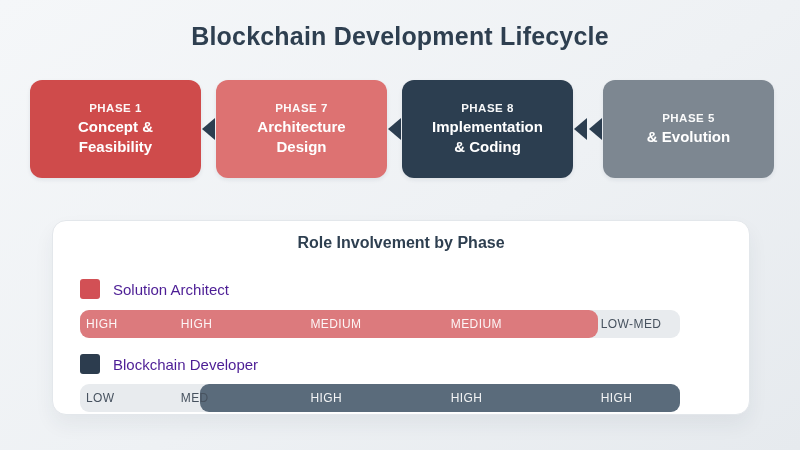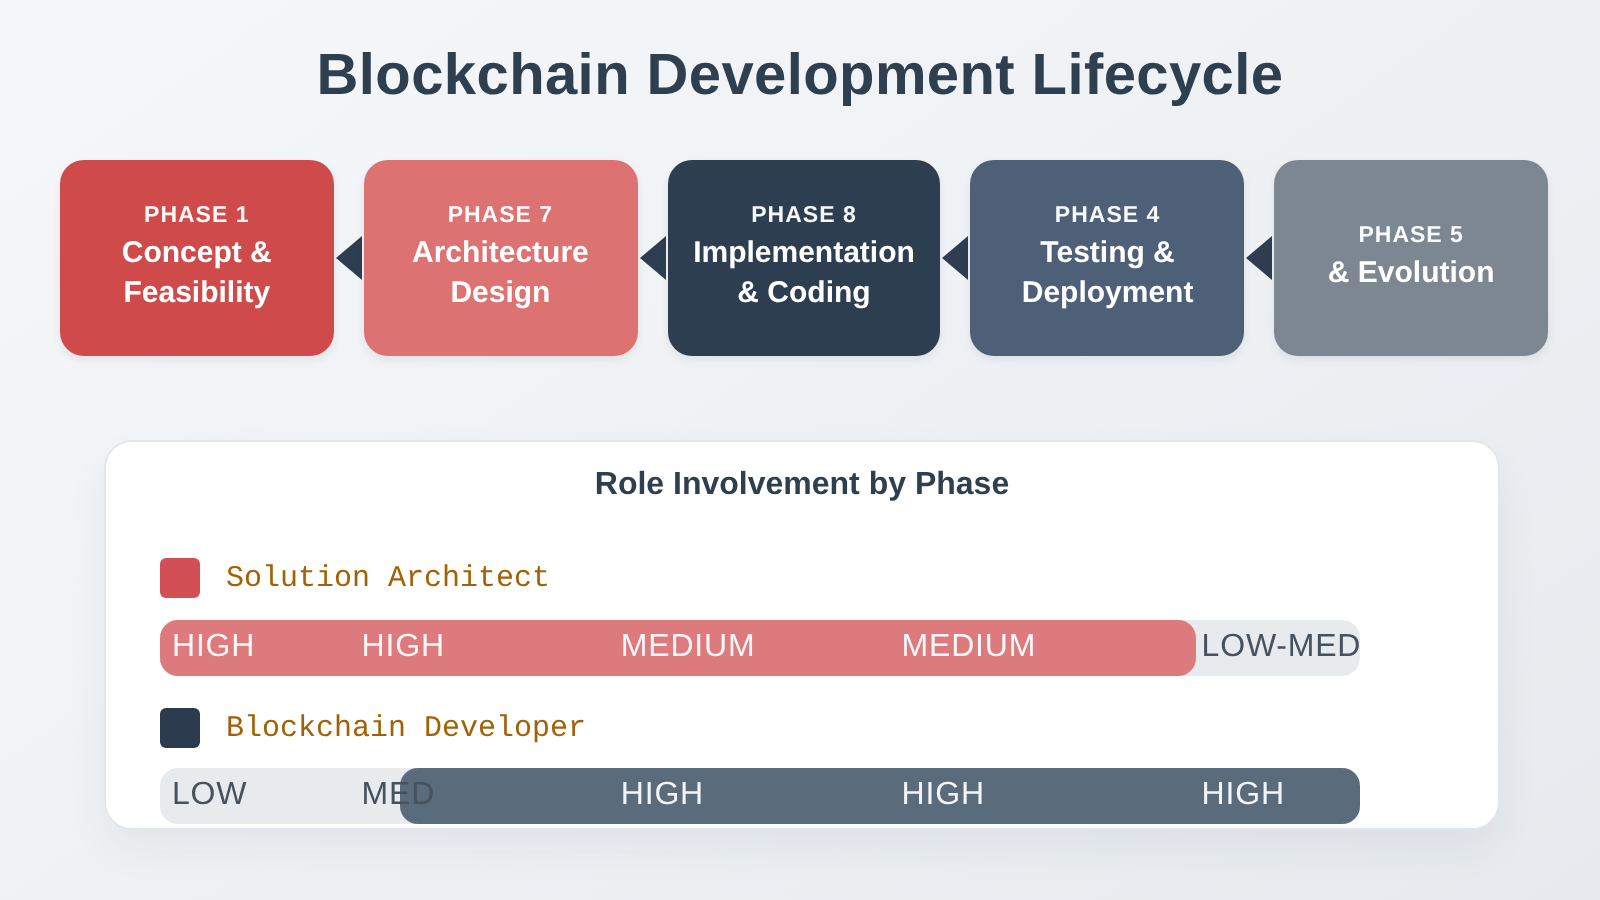--- a/index.html
+++ b/index.html
@@ -4,21 +4,21 @@
 <style>
   html,body { margin:0; padding:0; }
   .screen {
     position:relative; width:800px; height:450px; overflow:hidden;
     font-family:"Liberation Sans", sans-serif;
     background:linear-gradient(145deg,#f5f7f9 0%, #eef1f4 55%, #e6eaee 100%);
   }
   
   .main-title {
     position:absolute; top:22px; left:0; width:100%;
-    text-align:center; font-size:29px; font-weight:bold; color:#2e3f50;
+    text-align:center; font-size:25px; font-weight:bold; color:#2e3f50;
     letter-spacing:0.2px;
   }
   
   .phases { position:absolute; top:80px; left:30px; right:26px; height:98px; display:flex; }
   .phase {
     flex:1; border-radius:12px; color:#ffffff;
     display:flex; flex-direction:column; justify-content:center; align-items:center;
     box-shadow:0 2px 4px rgba(30,40,60,0.08);
   }
   .phase-kicker { font-size:11.5px; font-weight:bold; letter-spacing:0.5px; margin-bottom:3px; opacity:0.96; }
@@ -37,33 +37,33 @@
     box-shadow:0 10px 20px rgba(40,50,70,0.06);
   }
   .card-title {
     position:absolute; top:13px; left:0; width:100%;
     text-align:center; font-size:16px; font-weight:bold; color:#2e3f50;
   }
   .legend { position:absolute; left:27px; display:flex; align-items:center; gap:13px; height:20px; }
   .legend.l1 { top:58px; }
   .legend.l2 { top:133px; }
   .swatch { width:20px; height:20px; border-radius:3px; flex:none; }
-  .legend-label { font-size:15px; color:#a16207;font-family:Liberation Mono, monospace; }
+  .legend-label { font-size:15px; color:#4c1d95; }
   .bar {
     position:absolute; left:27px; width:600px; height:28px;
     background:#e8ebee; border-radius:9px;
   }
   .bar.b1 { top:89px; }
   .bar.b2 { top:163px; }
   .fill { position:absolute; top:0; bottom:0; border-radius:9px; }
   .b1 .fill { left:0;   width:86.3%; }
   .b2 .fill { left:20%; width:80%;  }
   .lvl {
     position:absolute; top:0; height:28px; line-height:28px;
-    font-size:16px; letter-spacing:0.4px; white-space:nowrap;
+    font-size:12px; letter-spacing:0.4px; white-space:nowrap;
   }
   .lvl.light { color:rgba(255,255,255,0.93); }
   .lvl.dark  { color:#47525f; }
   .lvl.p1 { left:1%; }
   .lvl.p2 { left:16.8%; }
   .lvl.p3 { left:38.4%; }
   .lvl.p4 { left:61.8%; }
   .lvl.p5 { left:86.8%; }
 </style>
 </head>
@@ -90,25 +90,20 @@
     <div class="arrow-slot">
       <div class="tri-left"></div>
     </div>
     <div class="phase" style="background-color: rgb(44, 62, 80);">
       <div class="phase-kicker">PHASE 8</div>
       <div class="phase-name">Implementation</div>
       <div class="phase-name">&amp; Coding</div>
     </div>
     <div class="arrow-slot">
       <div class="tri-left"></div>
-    </div>
-    <div class="phase" style="background-color: rgb(78, 96, 119);">
-      <div class="phase-kicker">PHASE 4</div>
-      <div class="phase-name">Testing &amp;</div>
-      <div class="phase-name">Deployment</div>
     </div>
     <div class="arrow-slot">
       <div class="tri-left"></div>
     </div>
     <div class="phase" style="background-color: rgb(125, 135, 145);">
       <div class="phase-kicker">PHASE 5</div>
       <div class="phase-name">&amp; Evolution</div>
     </div>
   </div>
 

